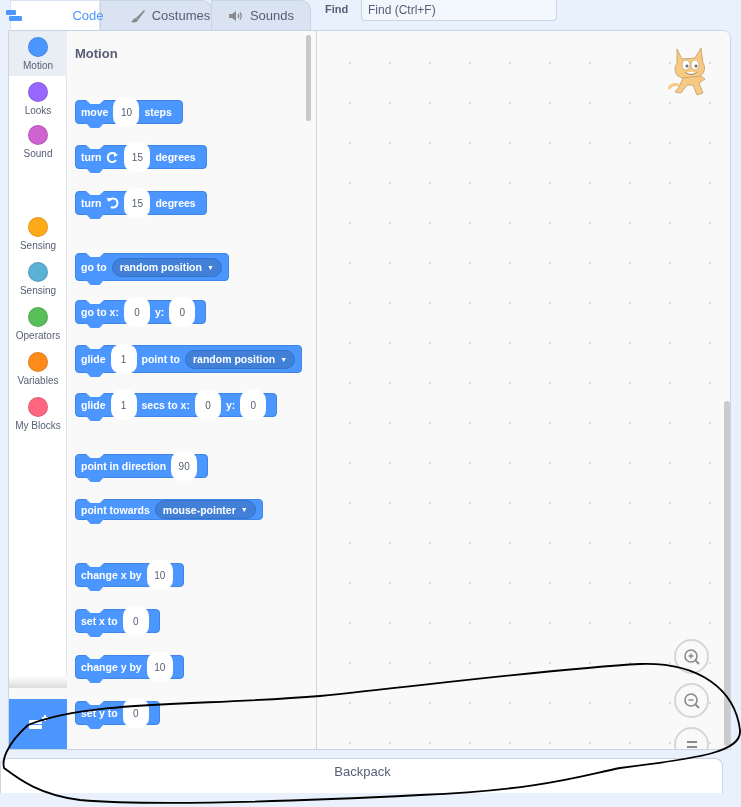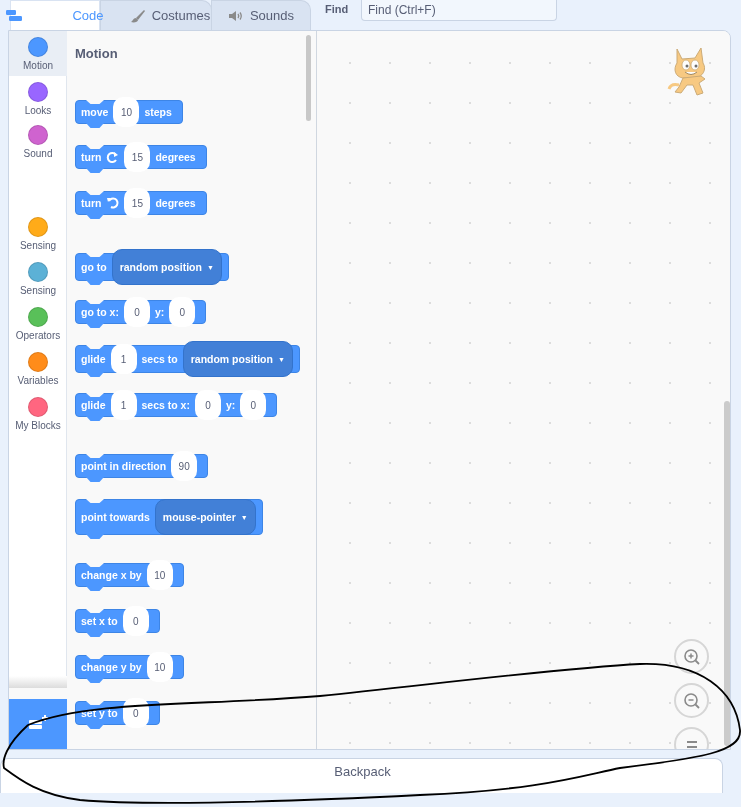--- a/index.html
+++ b/index.html
@@ -34,21 +34,21 @@
   
   .flyout { position: absolute; left: 58px; top: 0; width: 250px; height: 720px; background: #f9f9f9; overflow: hidden; border-right: 1px solid #d0d7e0; }
   .flyout-title { position: absolute; left: 8px; top: 15px; font-size: 13px; font-weight: bold; color: #575e75; }
   .flyout-scroll { position: absolute; left: 239px; top: 4px; width: 5px; height: 86px; background: #c8c8c8; border-radius: 3px; }
 
   .block { position: absolute; left: 8px; height: 24px; background: #4c97ff; border: 1px solid #3d85e6; border-radius: 4px; display: flex; align-items: center; padding: 0 5px 0 5px; color: #ffffff; font-size: 10.5px; font-weight: bold; white-space: nowrap; margin-top: 24px; }
   .block::before { content: ""; position: absolute; left: 10px; top: -1px; width: 18px; height: 4px; background: #f9f9f9; clip-path: polygon(0 0, 100% 0, 75% 100%, 25% 100%); }
   .block::after { content: ""; position: absolute; left: 10px; bottom: -5px; width: 18px; height: 5px; background: #4c97ff; clip-path: polygon(0 0, 100% 0, 75% 100%, 25% 100%); }
   .block .t { margin-right: 5px; }
   .block .inp { background: #ffffff; color: #575e75; border-radius: 10px; height: 30px; min-width: 26px; padding: 0 7px; display: inline-flex; align-items: center; justify-content: center; font-weight: normal; font-size: 10px; margin-right: 5px; }
-  .block .drop { background: #4280d7; border: 1px solid #3373cc; color: #ffffff; border-radius: 10px; height: 19px; padding: 17px 7px; display: inline-flex; align-items: center; font-size: 10.5px; margin-right: 1px; }
+  .block .drop { background: #4280d7; border: 1px solid #3373cc; color: #ffffff; border-radius: 10px; height: 19px; padding: 0 7px; display: inline-flex; align-items: center; font-size: 10.5px; margin-right: 1px; }
   .block .drop .caret { margin-left: 5px; font-size: 7px; }
   .block .rot { margin-right: 5px; display: inline-flex; }
 
   
   .ws { position: absolute; left: 309px; top: 0; width: 414px; height: 720px; background-color: #f9f9f9;
         background-image: radial-gradient(circle, #dcdcdc 0.8px, transparent 1px); background-size: 40px 40px; background-position: 12px 12px; }
   .sprite { position: absolute; left: 347px; top: 14px; width: 50px; height: 54px; opacity: 0.7; }
   .ws-scroll { position: absolute; left: 406px; top: 370px; width: 6px; height: 345px; background: #cbcbcb; border-radius: 3px; }
   .zoom-btn { position: absolute; left: 356px; width: 35px; height: 35px; border-radius: 50%; border: 2px solid #d6d6d6; background: #f9f9f9; display: flex; align-items: center; justify-content: center; cursor: pointer; }
 
@@ -189,42 +189,42 @@
       <div class="block" style="top:245px">
         <span class="t">go to x:</span>
         <span class="inp">0</span>
         <span class="t">y:</span>
         <span class="inp">0</span>
       </div>
 
       <div class="block" style="top:290px; height:28px">
         <span class="t">glide</span>
         <span class="inp">1</span>
-        <span class="t">secs to</span>
+        <span class="t">point to</span>
         <span class="drop">
           <span>random position</span>
           <span class="caret">▼</span>
         </span>
       </div>
 
       <div class="block" style="top:338px">
         <span class="t">glide</span>
         <span class="inp">1</span>
         <span class="t">secs to x:</span>
         <span class="inp">0</span>
         <span class="t">y:</span>
         <span class="inp">0</span>
       </div>
 
       <div class="block" style="top:399px">
         <span class="t">point in direction</span>
         <span class="inp">90</span>
       </div>
 
-      <div class="block" style="top:444px; height:36px">
+      <div class="block" style="top:444px; height:21px">
         <span class="t">point towards</span>
         <span class="drop">
           <span>mouse-pointer</span>
           <span class="caret">▼</span>
         </span>
       </div>
 
       <div class="block" style="top:508px">
         <span class="t">change x by</span>
         <span class="inp">10</span>

